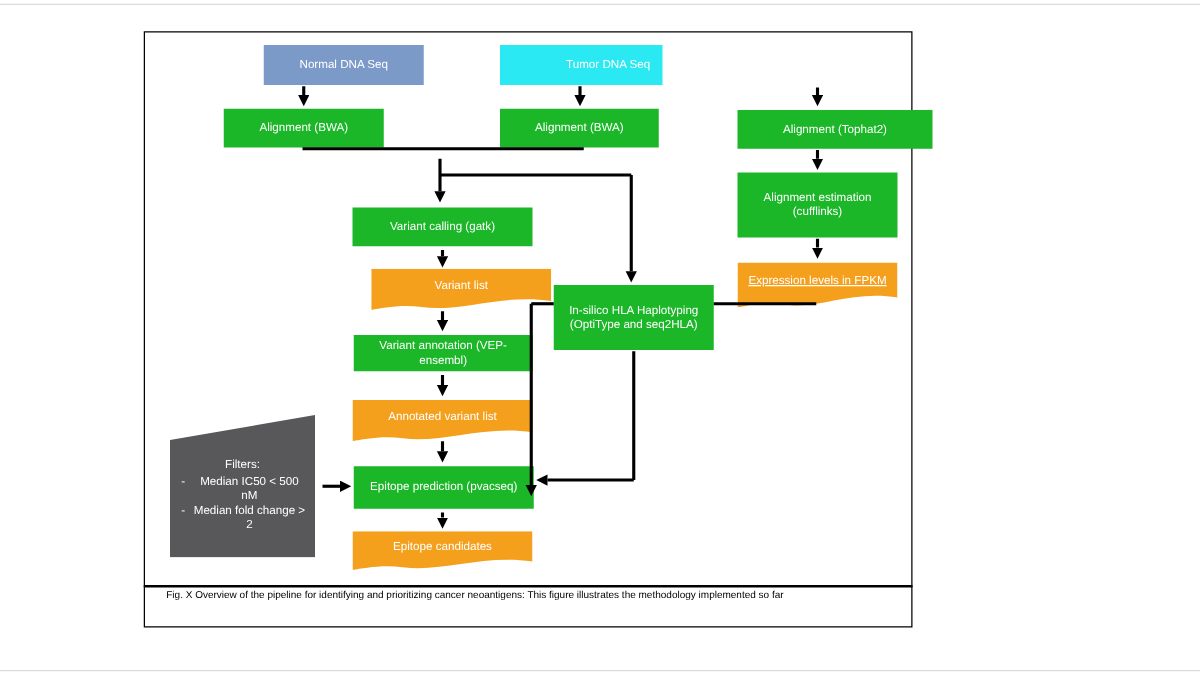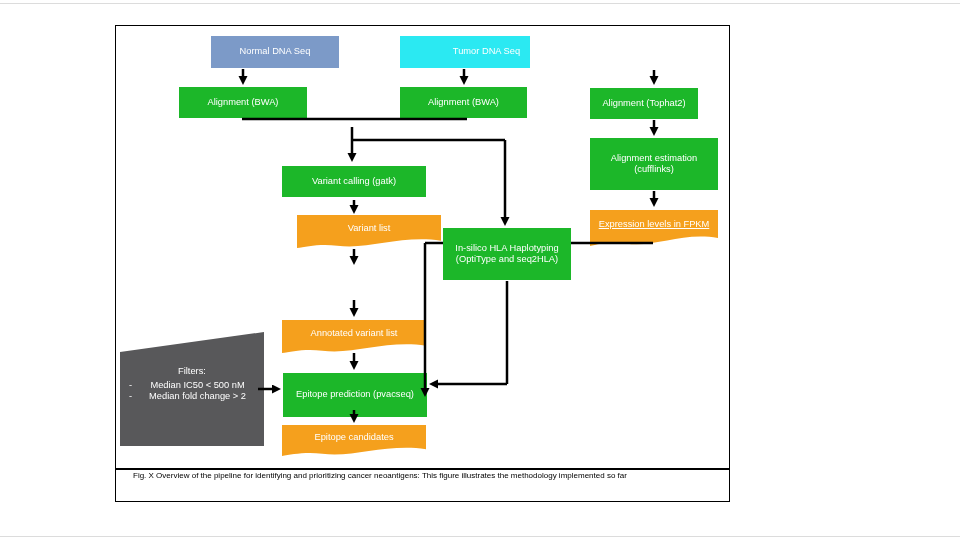--- a/index.html
+++ b/index.html
@@ -14,21 +14,21 @@
   }
   #caption-divider{position:absolute;left:115px;top:468px;width:615px;height:1.5px;background:#000;}
   .node{
     position:absolute;box-sizing:border-box;display:flex;align-items:center;justify-content:center;
     text-align:center;color:#fff;font-size:9.3px;line-height:1.2;padding:2px 5px;z-index:2;
   }
   .doc{padding:0;background:transparent !important;}
   .doc > svg{position:absolute;left:0;top:0;width:100%;height:100%;}
   .doc > .lbl{position:relative;z-index:1;padding:0 4px 6px 4px;}
   #filters-shape{
-    position:absolute;left:120px;top:332px;width:144px;height:114px;z-index:2;
+    position:absolute;left:136px;top:332px;width:116px;height:114px;z-index:2;
     clip-path:polygon(0 17.5%,100% 0,100% 100%,0 100%);
     color:#fff;font-size:9.3px;line-height:1.25;box-sizing:border-box;padding-top:34px;
   }
   #filters-shape .f-title{text-align:center;margin-bottom:2px;}
   .f-item{display:flex;gap:5px;padding-left:9px;}
   .f-item .dash{flex:0 0 auto;}
   .f-item .f-label{flex:1;text-align:center;padding-right:6px;}
   #connectors{position:absolute;left:0;top:0;width:960px;height:540px;z-index:5;pointer-events:none;}
   #figure-caption{
     position:absolute;left:133px;top:471px;width:592px;z-index:2;
@@ -52,33 +52,36 @@
   <div class="node" style="left: 400px; top: 36px; width: 130px; height: 32px; background-color: rgb(43, 233, 242); padding-left: 48px;">
     <span>Tumor DNA Seq</span>
   </div>
 
   <div class="node" style="left: 179px; top: 87px; width: 128px; height: 31px; background-color: rgb(28, 183, 41);">
     <span>Alignment (BWA)</span>
   </div>
   <div class="node" style="left: 400px; top: 87px; width: 127px; height: 31px; background-color: rgb(28, 183, 41);">
     <span>Alignment (BWA)</span>
   </div>
-  <div class="node" style="left: 590px; top: 88px; width: 108px; height: 31px; background-color: rgb(28, 183, 41);">
+  <div class="node" style="left: 590px; top: 88px; width: 156px; height: 31px; background-color: rgb(28, 183, 41);">
     <span>Alignment (Tophat2)</span>
   </div>
   <div class="node" style="left: 590px; top: 138px; width: 128px; height: 52px; background-color: rgb(28, 183, 41);">
     <span>Alignment estimation (cufflinks)</span>
   </div>
   <div class="node" style="left: 282px; top: 166px; width: 144px; height: 31px; background-color: rgb(28, 183, 41);">
     <span>Variant calling (gatk)</span>
   </div>
   <div class="node" style="left: 443px; top: 228px; width: 128px; height: 52px; background-color: rgb(28, 183, 41);">
     <span>In-silico HLA Haplotyping (OptiType and seq2HLA)</span>
   </div>
-  <div class="node" style="left: 283px; top: 373px; width: 144px; height: 44px; background-color: rgb(28, 183, 41);">
+  <div class="node" style="left: 283px; top: 268px; width: 143px; height: 29px; background-color: rgb(28, 183, 41);">
+    <span>Variant annotation (VEP-ensembl)</span>
+  </div>
+  <div class="node" style="left: 283px; top: 373px; width: 144px; height: 34px; background-color: rgb(28, 183, 41);">
     <span>Epitope prediction (pvacseq)</span>
   </div>
 
   <div class="node doc" style="left:590px;top:210px;width:128px;height:36px;text-decoration:underline;">
     <svg viewBox="0 0 100 100" preserveAspectRatio="none">
       <path d="M0 0 H100 V78 C72 60,50 106,28 93 C16 86,6 96,0 100 Z" fill="#F5A01D"></path>
     </svg>
     <span class="lbl">Expression levels in FPKM</span>
   </div>
   <div class="node doc" style="left:282px;top:215px;width:144px;height:33px;margin-left:15px;">

